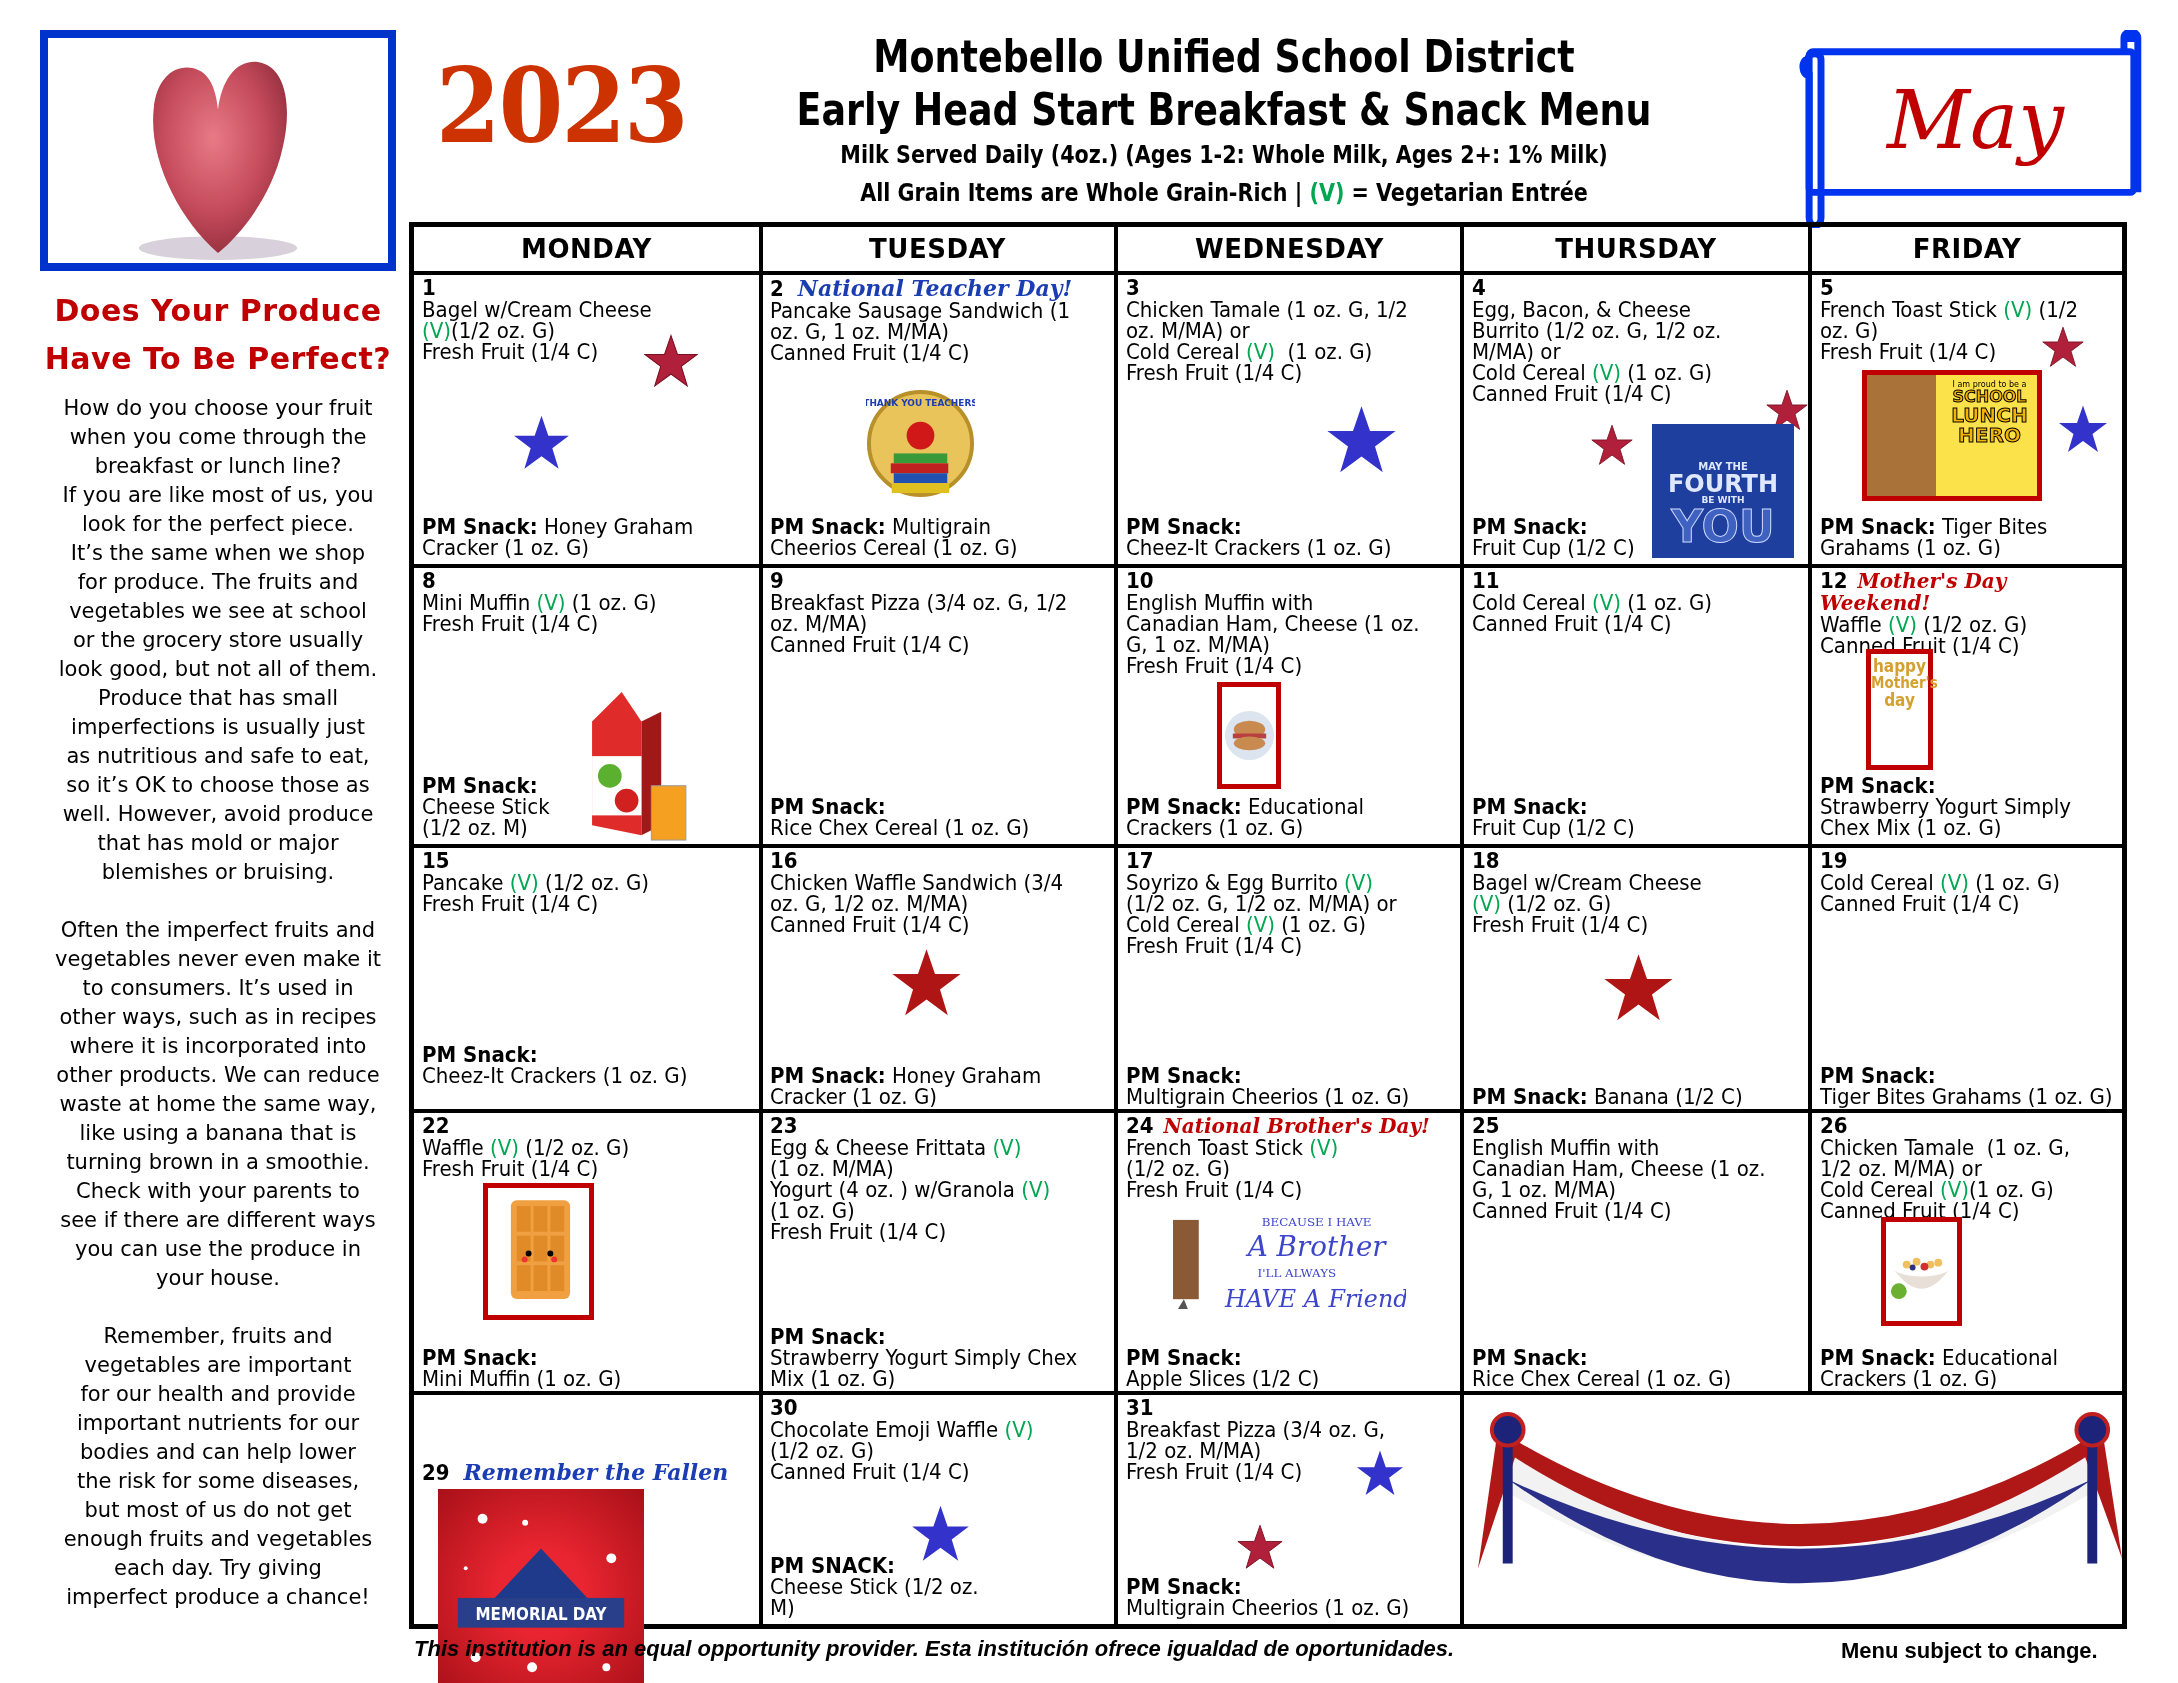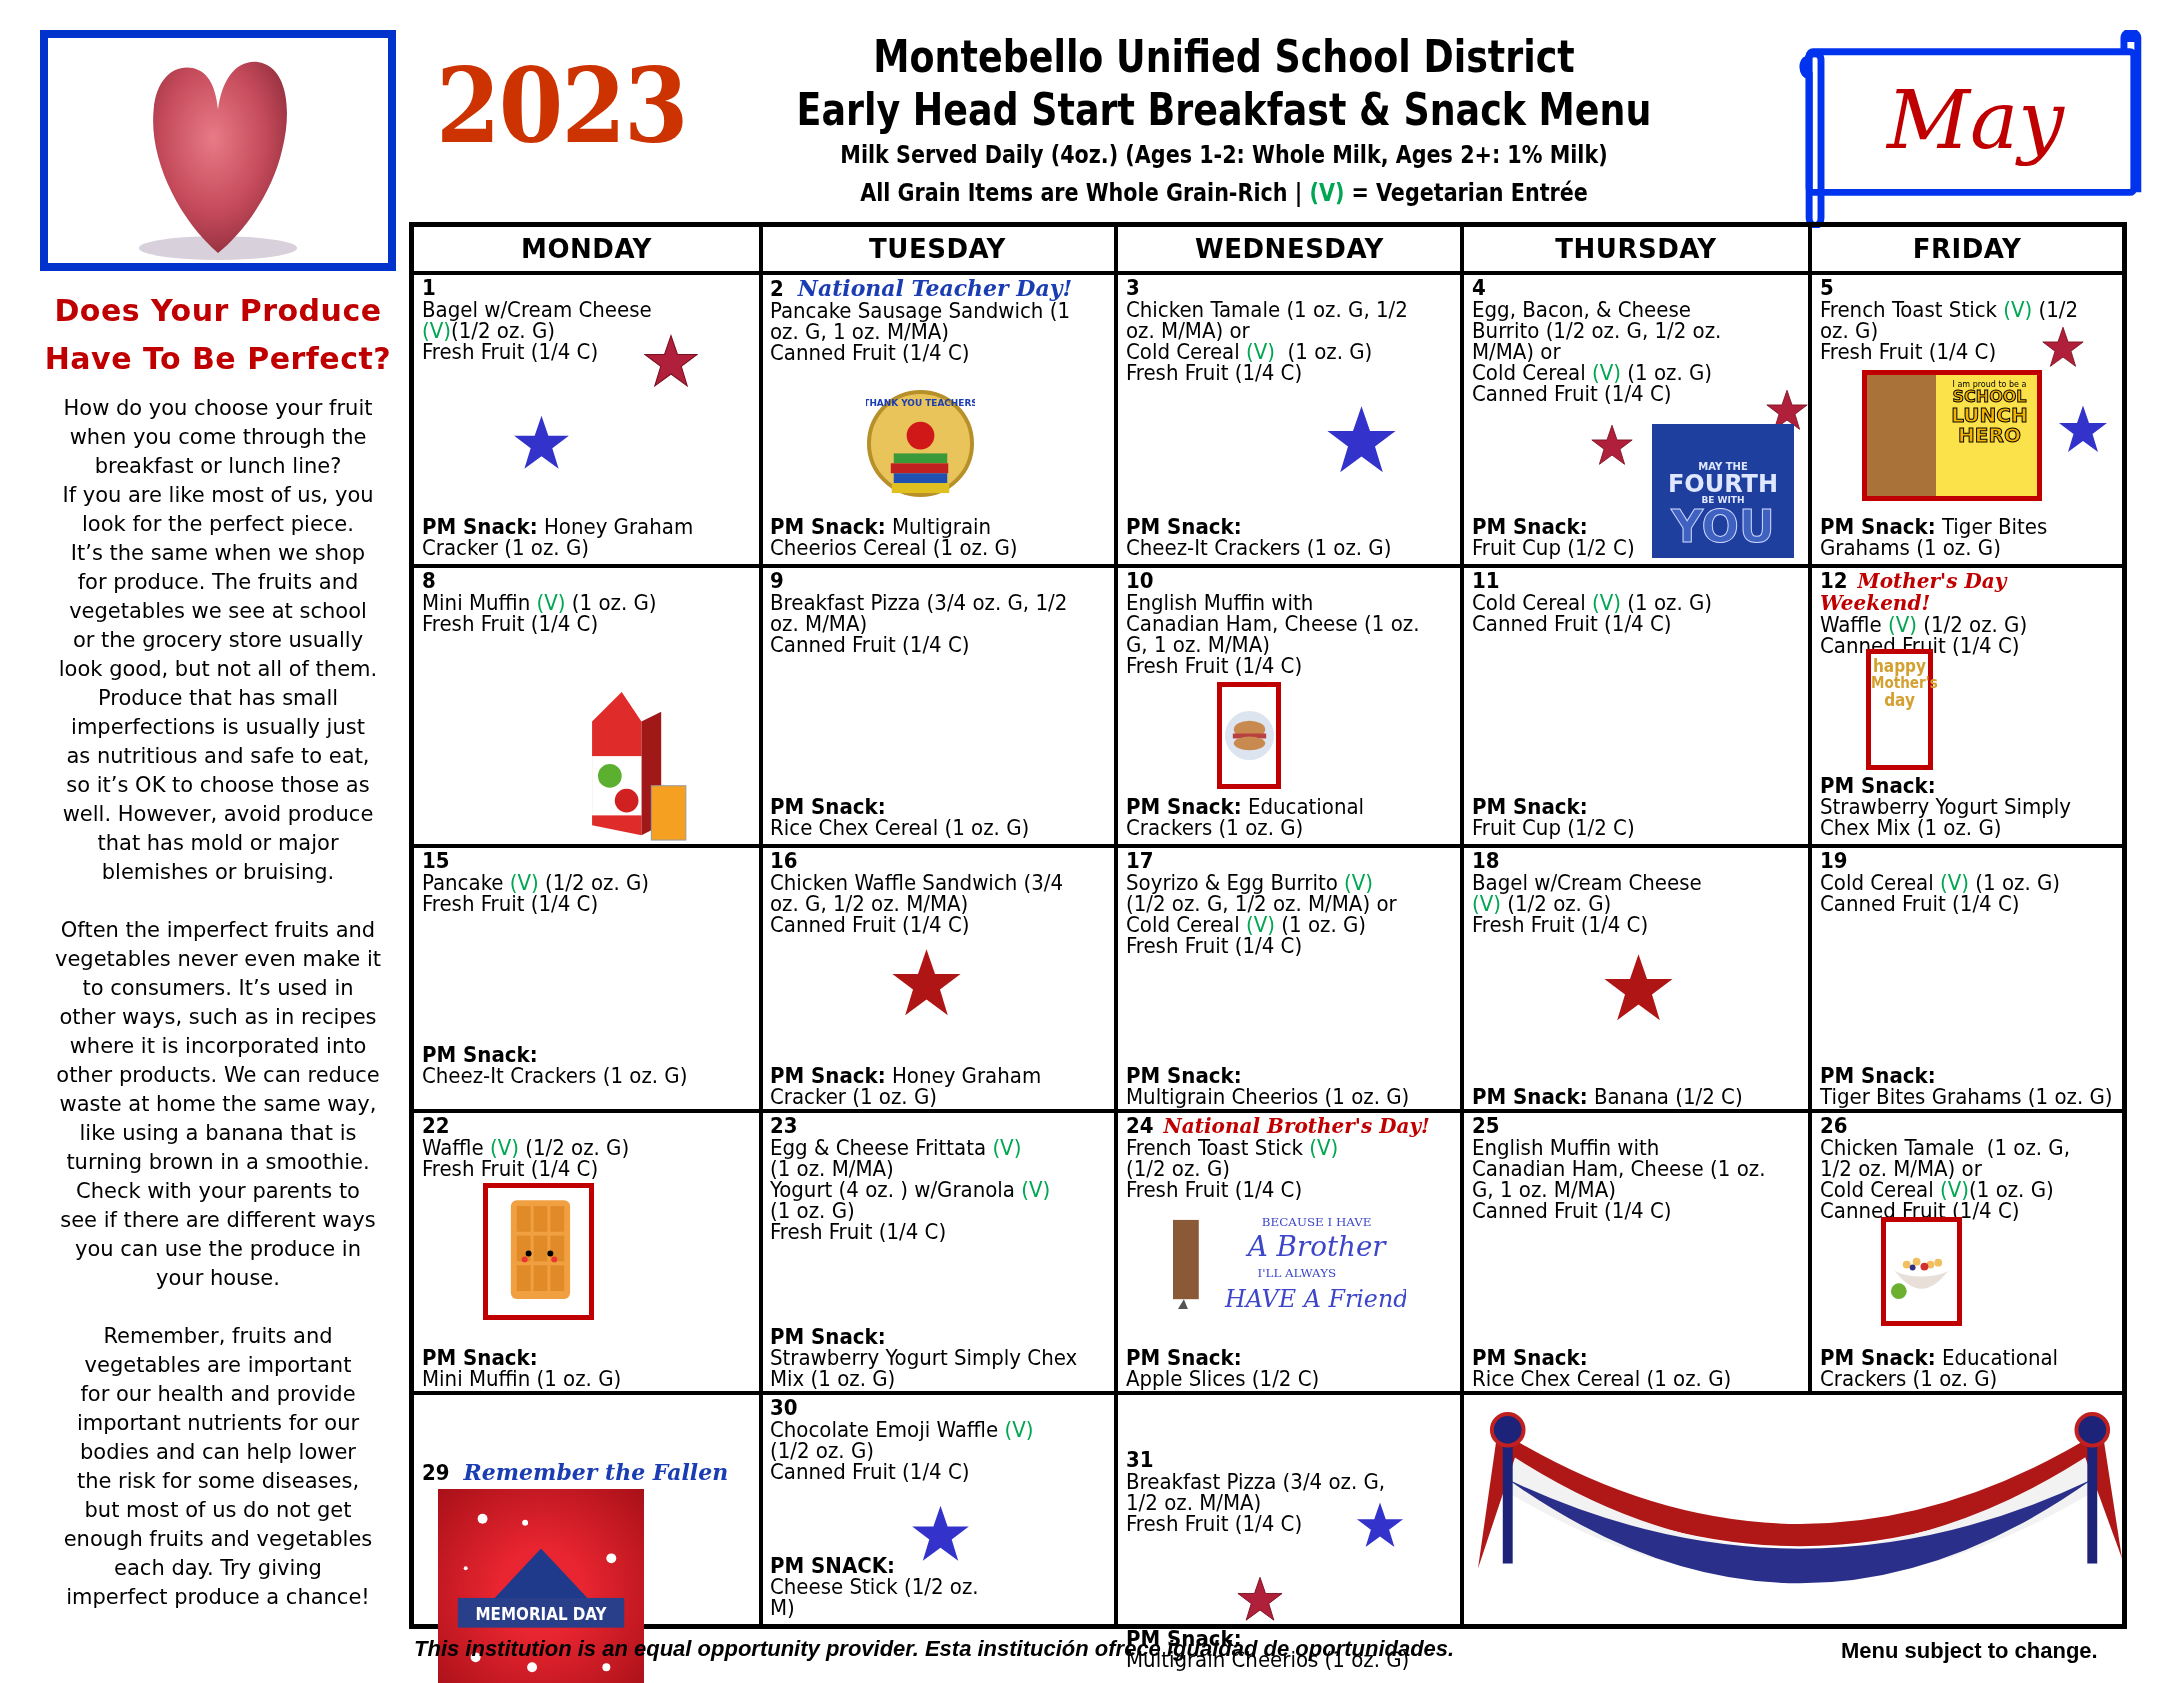--- a/index.html
+++ b/index.html
@@ -226,20 +226,23 @@
             <div style="font-size:16px;color:#f5b400;-webkit-text-stroke:1px #000">SCHOOL</div>
             <div style="font-size:20px;color:#f5b400;-webkit-text-stroke:1px #000">LUNCH</div>
             <div style="font-size:20px;color:#f5b400;-webkit-text-stroke:1px #000">HERO</div>
           </div>
         </div>
       </div>
       <div class="cell" style="left: 0px; top: 341px; width: 345px; height: 276px;">
         <div class="date"><span>8</span></div>
         <div class="line">Mini Muffin <span class="green">(V)</span> (1 oz. G)</div>
         <div class="line">Fresh Fruit (1/4 C)</div>
+        <div class="snack line"><b>PM Snack:</b>
+<span>Cheese Stick
+(1/2 oz. M)</span></div>
         <svg class="pic" style="left:168px;top:119px" width="109" height="158" viewBox="0 0 110 160">
           <polygon points="10,35 40,5 60,35 60,150 10,140" fill="#e02b2b"></polygon>
           <polygon points="60,35 80,25 80,140 60,150" fill="#a01818"></polygon>
           <rect x="10" y="70" width="50" height="60" fill="#fff"></rect>
           <circle cx="28" cy="90" r="12" fill="#5cb030"></circle>
           <circle cx="45" cy="115" r="12" fill="#d02020"></circle>
           <rect x="70" y="100" width="35" height="55" fill="#f5a020" stroke="#999"></rect>
         </svg>
       </div>
       <div class="cell" style="left: 348px; top: 341px; width: 351px; height: 276px;">
@@ -441,21 +444,21 @@
         <div class="line">Chocolate Emoji Waffle <span class="green">(V)</span></div>
         <div class="line">(1/2 oz. G)</div>
         <div class="line">Canned Fruit (1/4 C)</div>
         <div class="snack line"><b>PM SNACK:</b>
 <span>Cheese Stick (1/2 oz.
 M)</span></div>
         <svg class="pic" style="left:149px;top:109px" width="59" height="59" viewBox="0 0 100 100">
           <polygon points="50,3 62,38 98,38 69,60 80,96 50,74 20,96 31,60 2,38 38,38" fill="#3333cc"></polygon>
         </svg>
       </div>
-      <div class="cell" style="left: 704px; top: 1220px; width: 343px; height: 229px;">
+      <div class="cell" style="left: 704px; top: 1168px; width: 343px; height: 229px;">
         <div class="date"><span>31</span></div>
         <div class="line">Breakfast Pizza (3/4 oz. G,</div>
         <div class="line">1/2 oz. M/MA)</div>
         <div class="line">Fresh Fruit (1/4 C)</div>
         <div class="snack line"><b>PM Snack:</b>
 <span>Multigrain Cheerios (1 oz. G)</span></div>
         <svg class="pic" style="left:238px;top:54px" width="48" height="48" viewBox="0 0 100 100">
           <polygon points="50,3 62,38 98,38 69,60 80,96 50,74 20,96 31,60 2,38 38,38" fill="#3333cc"></polygon>
         </svg>
         <svg class="pic" style="left:119px;top:129px" width="46" height="46" viewBox="0 0 100 100">

